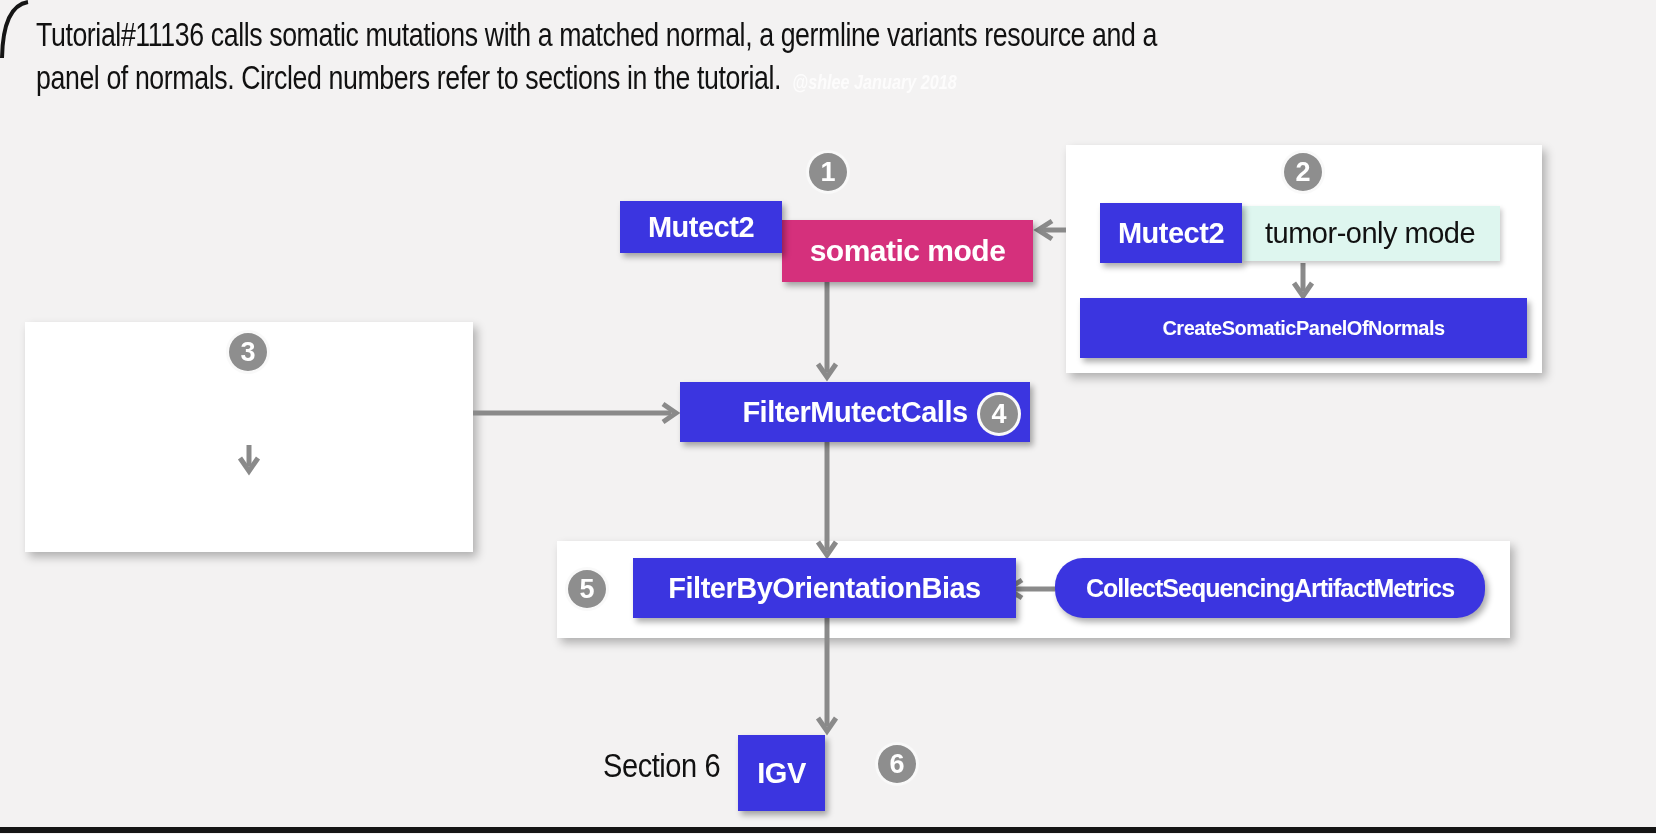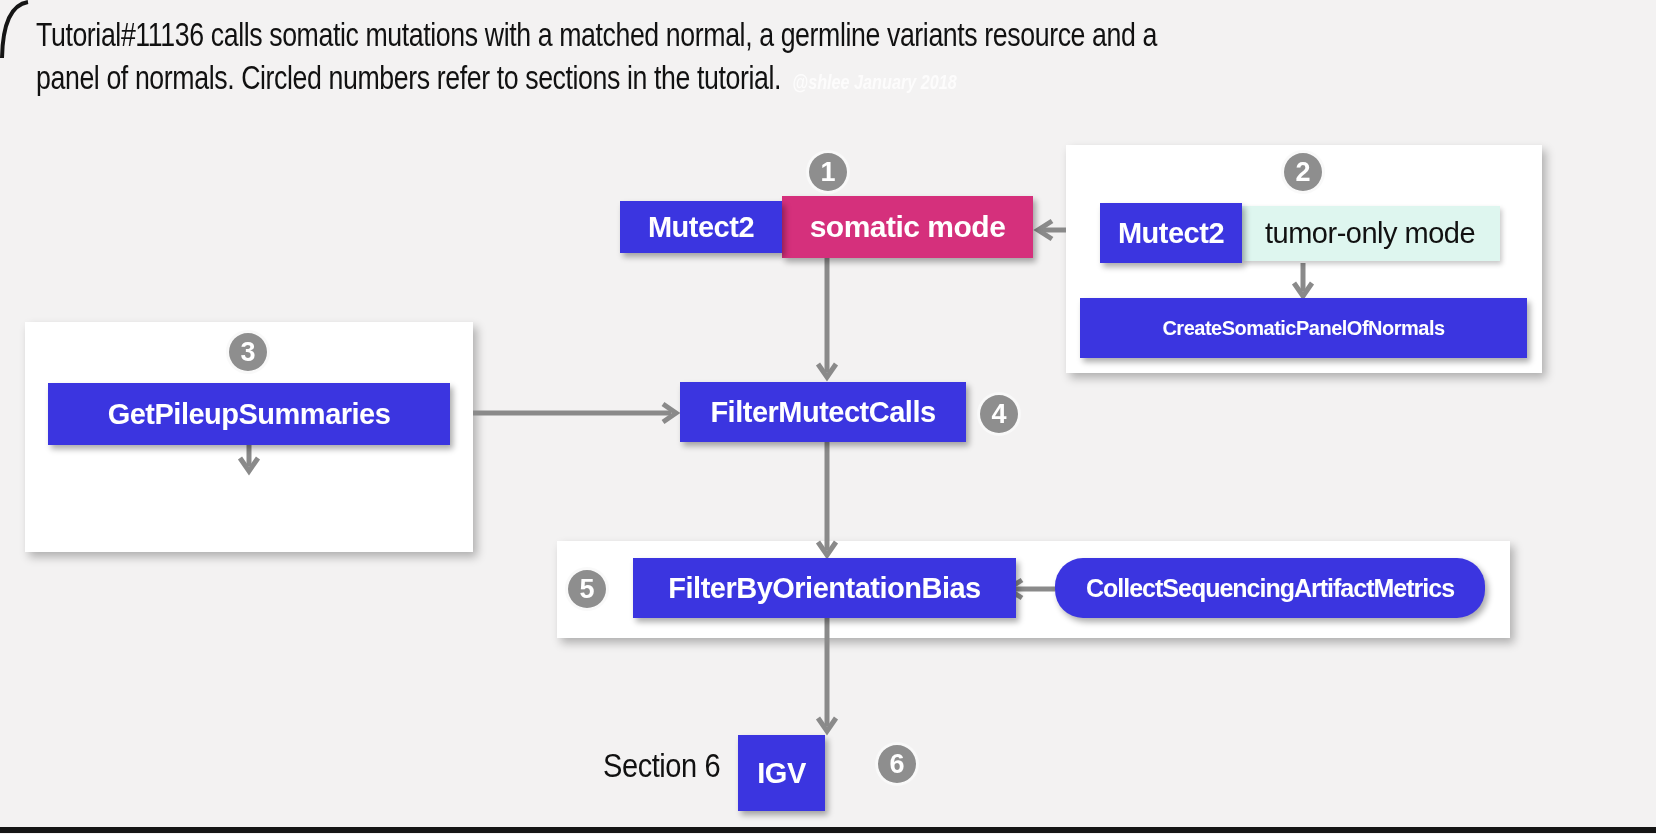--- a/index.html
+++ b/index.html
@@ -32,31 +32,31 @@
     stroke:var(--arrow-gray,#8a8a8a);stroke-width:5;fill:none;
     stroke-linecap:butt;stroke-linejoin:miter;
   }
   
   .box{
     position:absolute;display:flex;align-items:center;justify-content:center;
     background:var(--tool-blue,#3b35e0);color:#ffffff;font-weight:bold;
     font-size:29px;letter-spacing:-0.5px;white-space:nowrap;
     box-shadow:3px 4px 6px rgba(0,0,0,0.33);z-index:3;
   }
-  .box.pink{background:var(--somatic-pink,#d5307c);font-size:30px;}
+  .box.pink{background:var(--somatic-pink,#d5307c);font-size:30px;margin-top:24px;}
   .box.mint{background:var(--tumor-mint,#def6ef);color:#111;font-weight:normal;box-shadow:2px 3px 5px rgba(0,0,0,0.22);}
   .box.small{font-size:25px;letter-spacing:-1px;border-radius:28px;}
   .b-mutect2-somatic{left:620px;top:201px;width:162px;height:52px;z-index:4;}
   .b-somatic-mode{left:782px;top:196px;width:251px;height:62px;}
   .b-mutect2-tumor{left:1100px;top:203px;width:142px;height:60px;z-index:4;}
   .b-tumor-mode{left:1242px;top:206px;width:258px;height:55px;justify-content:flex-start;padding-left:23px;box-sizing:border-box;}
   .b-create-pon{left:1080px;top:298px;width:447px;height:60px;font-size:20px;}
   .b-get-pileup{left:48px;top:383px;width:402px;height:62px;}
   .b-calc-contam{left:48px;top:475px;width:402px;height:62px;}
-  .b-filter-mutect{left:680px;top:382px;width:286px;height:60px;}
+  .b-filter-mutect{left:680px;top:382px;width:350px;height:60px;}
   .b-filter-orientation{left:615px;top:558px;width:383px;height:60px;margin-left:18px;}
   .b-collect-metrics{left:1055px;top:558px;width:430px;height:60px;}
   .b-igv{left:738px;top:735px;width:87px;height:76px;}
   
   .num{
     position:absolute;width:44px;height:44px;box-sizing:border-box;
     border-radius:50%;background:var(--badge-gray,#8e8e8e);
     border:3px solid rgba(255,255,255,0.95);
     color:#fff;font-weight:bold;font-size:27px;
     display:flex;align-items:center;justify-content:center;z-index:4;
@@ -136,21 +136,20 @@
     </g>
   </svg>
 
   <div class="box b-mutect2-somatic">Mutect2</div>
   <div class="box pink b-somatic-mode">somatic mode</div>
 
   <div class="box b-mutect2-tumor">Mutect2</div>
   <div class="box mint b-tumor-mode">tumor-only mode</div>
   <div class="box b-create-pon">CreateSomaticPanelOfNormals</div>
 
-  <div class="box b-get-pileup">GetPileupSummaries</div>
 
   <div class="box b-filter-mutect">FilterMutectCalls</div>
 
   <div class="box b-filter-orientation">FilterByOrientationBias</div>
   <div class="box small b-collect-metrics">CollectSequencingArtifactMetrics</div>
 
   <div class="section6">Section 6</div>
   <div class="box b-igv">IGV</div>
 
   <div class="num n1">1</div>

